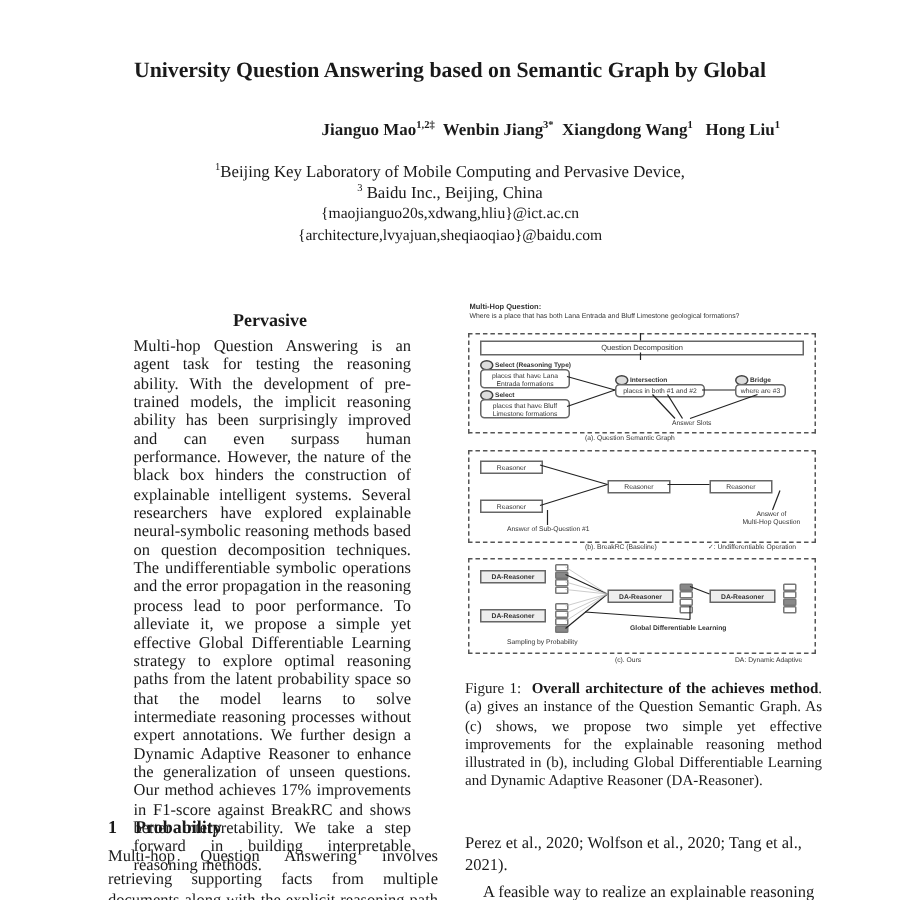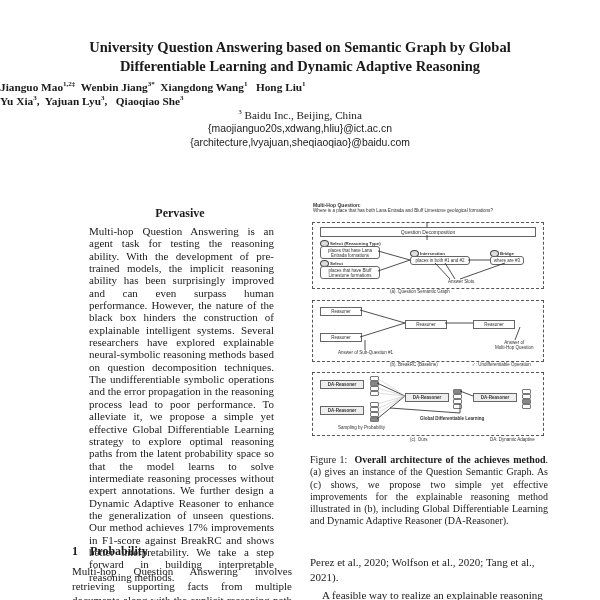--- a/index.html
+++ b/index.html
@@ -1,20 +1,20 @@
 <!DOCTYPE html>
 <html><head>
 <meta charset="utf-8">
 <style>
   html,body{margin:0;padding:0;background:#fff;}
   body{width:600px;height:600px;overflow:hidden;position:relative;font-family:"Liberation Serif","DejaVu Serif",serif;color:#1a1a1a;}
   .title{position:absolute;left:0;top:38px;width:600px;text-align:center;font-weight:bold;font-size:14.5px;line-height:19px;}
-  .authors{position:absolute;left:0;top:80px;width:520px;text-align:left;font-weight:bold;font-size:11.3px;line-height:14px;}
+  .authors{position:absolute;left:0;top:80px;width:520px;text-align:right;font-weight:bold;font-size:11.3px;line-height:14px;}
   .affil{position:absolute;left:0;top:108px;width:600px;text-align:center;font-size:11.2px;line-height:14.2px;}
-  .email{font-family:Liberation Sans, sans-serif;font-size:10.4px;}
+  .email{font-family:Liberation Serif, serif;font-size:10.4px;}
   sup{font-size:7px;line-height:0;}
   .abs-head{position:absolute;left:60px;top:206px;width:240px;text-align:center;font-weight:bold;font-size:12px;}
   .abs-body{position:absolute;left:89px;top:225px;width:185px;font-size:11px;line-height:12.35px;text-align:justify;hyphens:auto;}
   .sec-head{position:absolute;left:72px;top:544px;font-weight:bold;font-size:12px;}
   .sec-head .num{display:inline-block;width:18px;}
   .intro{position:absolute;left:72px;top:564px;width:220px;font-size:11px;line-height:14.6px;text-align:justify;}
   .fig{position:absolute;left:310px;top:200px;width:236px;height:245px;font-family:"Liberation Sans","DejaVu Sans",sans-serif;color:#333;}
   .fig .qlabel{position:absolute;left:3px;top:2px;font-size:5px;font-weight:bold;}
   .fig .qtext{position:absolute;left:3px;top:8px;font-size:4.6px;white-space:nowrap;}
   .panel{position:absolute;border:1px dashed #555;}
@@ -28,38 +28,33 @@
   .figcap{position:absolute;left:310px;top:454px;width:238px;font-size:10px;line-height:12.3px;text-align:justify;}
   .right-text{position:absolute;left:310px;top:555px;width:238px;font-size:11px;line-height:14.6px;}
   .right-text .indent{text-indent:12px;display:block;margin-top:4px;}
   svg.lines{position:absolute;left:0;top:0;}
 </style>
 </head>
 <body>
 
 <div class="title">
   <div>University Question Answering based on Semantic Graph by Global</div>
-  <div>Differentiable Learning and Dynamic Adaptive Reasoning</div>
 </div>
 
 <div class="authors">
   <div>
     <span><span>Jianguo Mao</span><sup>1,2‡</sup></span>&nbsp;
     <span><span>Wenbin Jiang</span><sup>3*</sup></span>&nbsp;
     <span><span>Xiangdong Wang</span><sup>1</sup></span>&nbsp;&nbsp;
     <span><span>Hong Liu</span><sup>1</sup></span>
   </div>
-  <div>
-    <span><span>Yu Xia</span><sup>3</sup></span>,&nbsp;
-    <span><span>Yajuan Lyu</span><sup>3</sup></span>,&nbsp;&nbsp;
-    <span><span>Qiaoqiao She</span><sup>3</sup></span>
-  </div>
 </div>
 
 <div class="affil">
+  <div><sup>1</sup><span>Beijing Key Laboratory of Mobile Computing and Pervasive Device,</span></div>
   <div><sup>3</sup><span> Baidu Inc., Beijing, China</span></div>
   <div class="email">{maojianguo20s,xdwang,hliu}@ict.ac.cn</div>
   <div class="email">{architecture,lvyajuan,sheqiaoqiao}@baidu.com</div>
 </div>
 
 <div class="abs-head">Pervasive</div>
 <div class="abs-body" lang="en">Multi-hop Question Answering is an agent task for testing the reasoning ability. With the development of pre-trained models, the implicit reasoning ability has been surprisingly improved and can even surpass human performance. However, the nature of the black box hinders the construction of explainable intelligent systems. Several researchers have explored explainable neural-symbolic reasoning methods based on question decomposition techniques. The undifferentiable symbolic operations and the error propagation in the reasoning process lead to poor performance. To alleviate it, we propose a simple yet effective Global Differentiable Learning strategy to explore optimal reasoning paths from the latent probability space so that the model learns to solve intermediate reasoning processes without expert annotations. We further design a Dynamic Adaptive Reasoner to enhance the generalization of unseen questions. Our method achieves 17% improvements in F1-score against BreakRC and shows better interpretability. We take a step forward in building interpretable reasoning methods.</div>
 
 <div class="sec-head">
   <span class="num">1</span><span>Probability</span>

